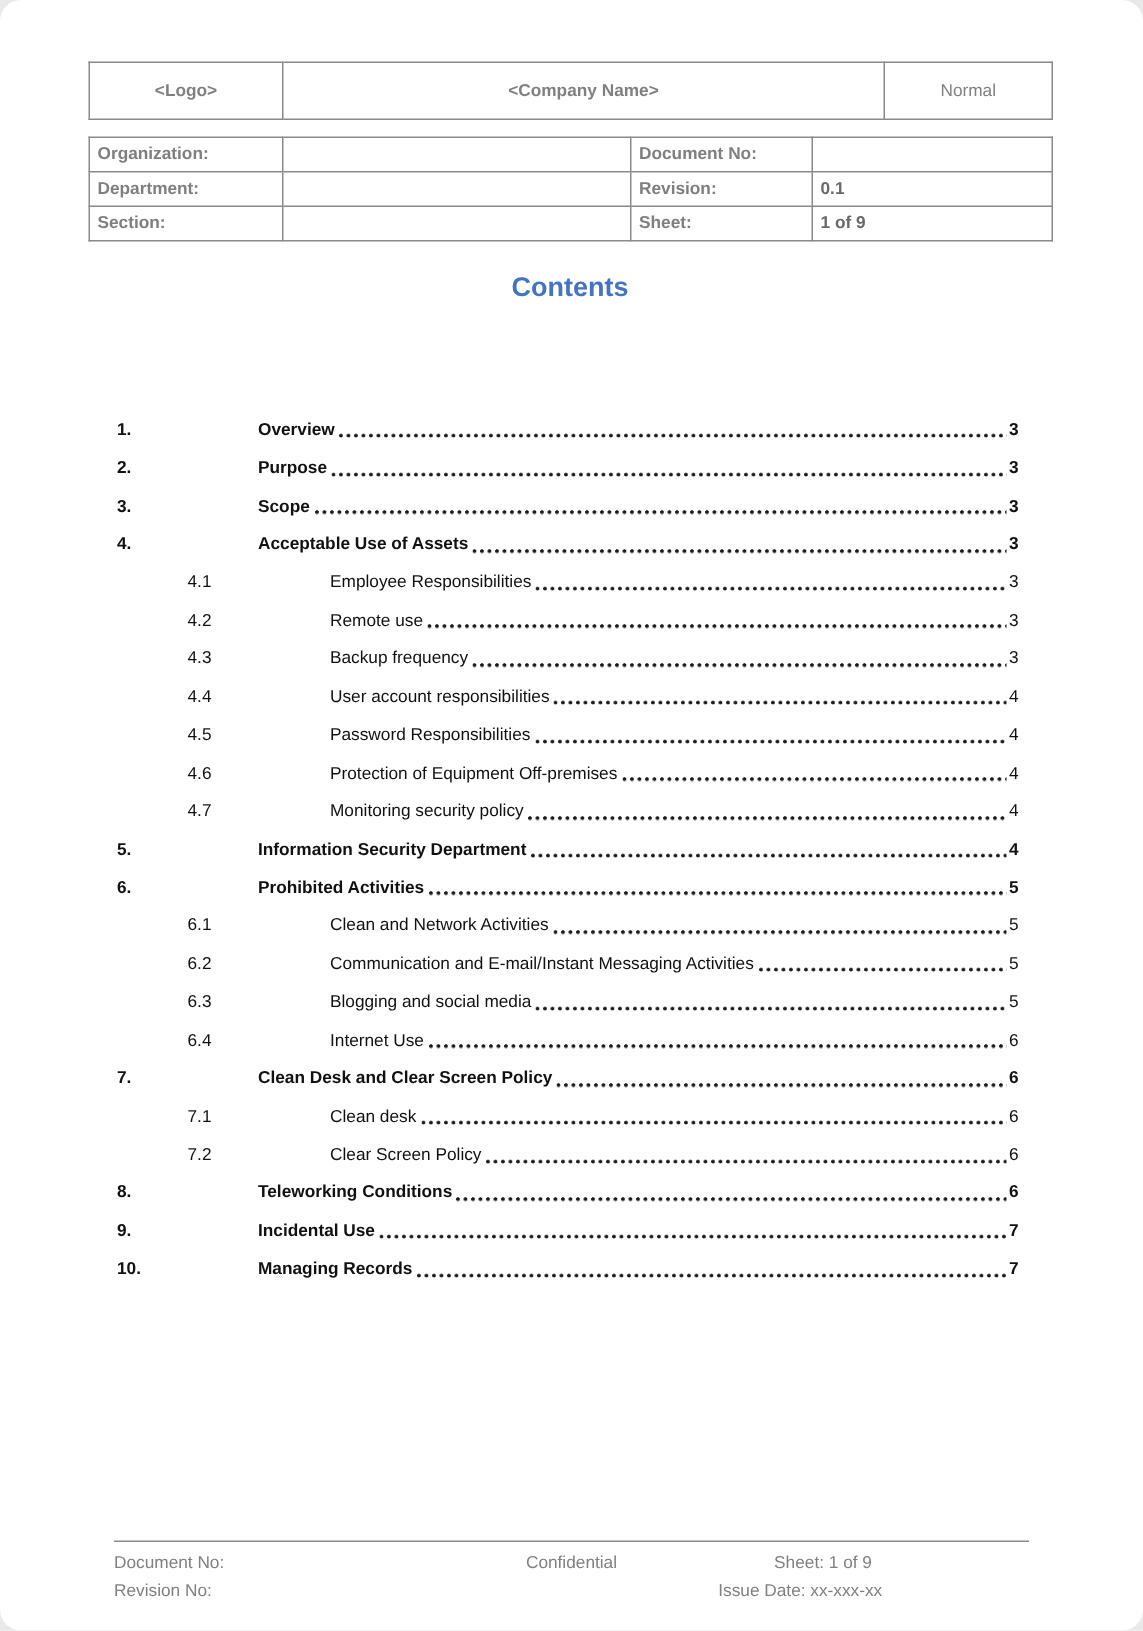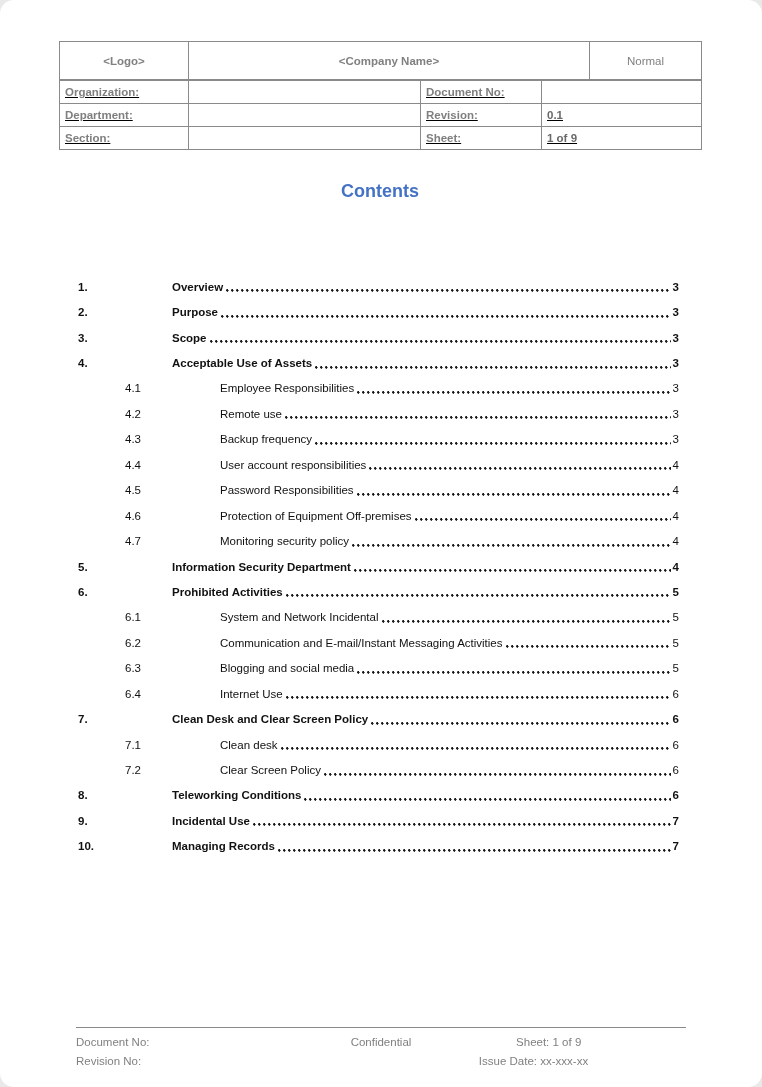--- a/index.html
+++ b/index.html
@@ -32,33 +32,33 @@
     background: #8C9BB5;
     border-bottom: 2px solid #8a8a8a;
     display: flex; align-items: center; justify-content: center;
   }
   .banner span {
     color: #ffffff; font-size: 17px; font-weight: bold;
     letter-spacing: 0.2px;
   }
 
   
-  .meta-table { margin-top: 0; text-decoration: underline; }
+  .meta-table { margin-top: 11px; }
   .meta-table td {
     border: 1px solid #8a8a8a;
     height: 23px;
     font-size: 11.5px; font-weight: bold;
     padding-left: 5px; vertical-align: middle;
   }
   .meta-table td.l { color: #7f7f7f; }
   .meta-table td.v { color: #696969; }
 
   
   .contents-heading {
-    margin-top: 31px;
+    margin-top: 20px;
     text-align: center;
     font-size: 18px; font-weight: bold;
     color: #4472C4;
   }
 
   
   .toc { margin-top: 72px; margin-left: 19px; width: 601px; }
   .toc-row {
     display: flex; align-items: center;
     height: 25.45px;
@@ -220,21 +220,21 @@
           <span class="pg">4</span>
         </div>
         <div class="toc-row l1">
           <span class="num">6.</span>
           <span class="label">Prohibited Activities</span>
           <span class="leader"></span>
           <span class="pg">5</span>
         </div>
         <div class="toc-row l2">
           <span class="num">6.1</span>
-          <span class="label">System and Network Incidental</span>
+          <span class="label">Clean and Network Activities</span>
           <span class="leader"></span>
           <span class="pg">5</span>
         </div>
         <div class="toc-row l2">
           <span class="num">6.2</span>
           <span class="label">Communication and E-mail/Instant Messaging Activities</span>
           <span class="leader"></span>
           <span class="pg">5</span>
         </div>
         <div class="toc-row l2">

